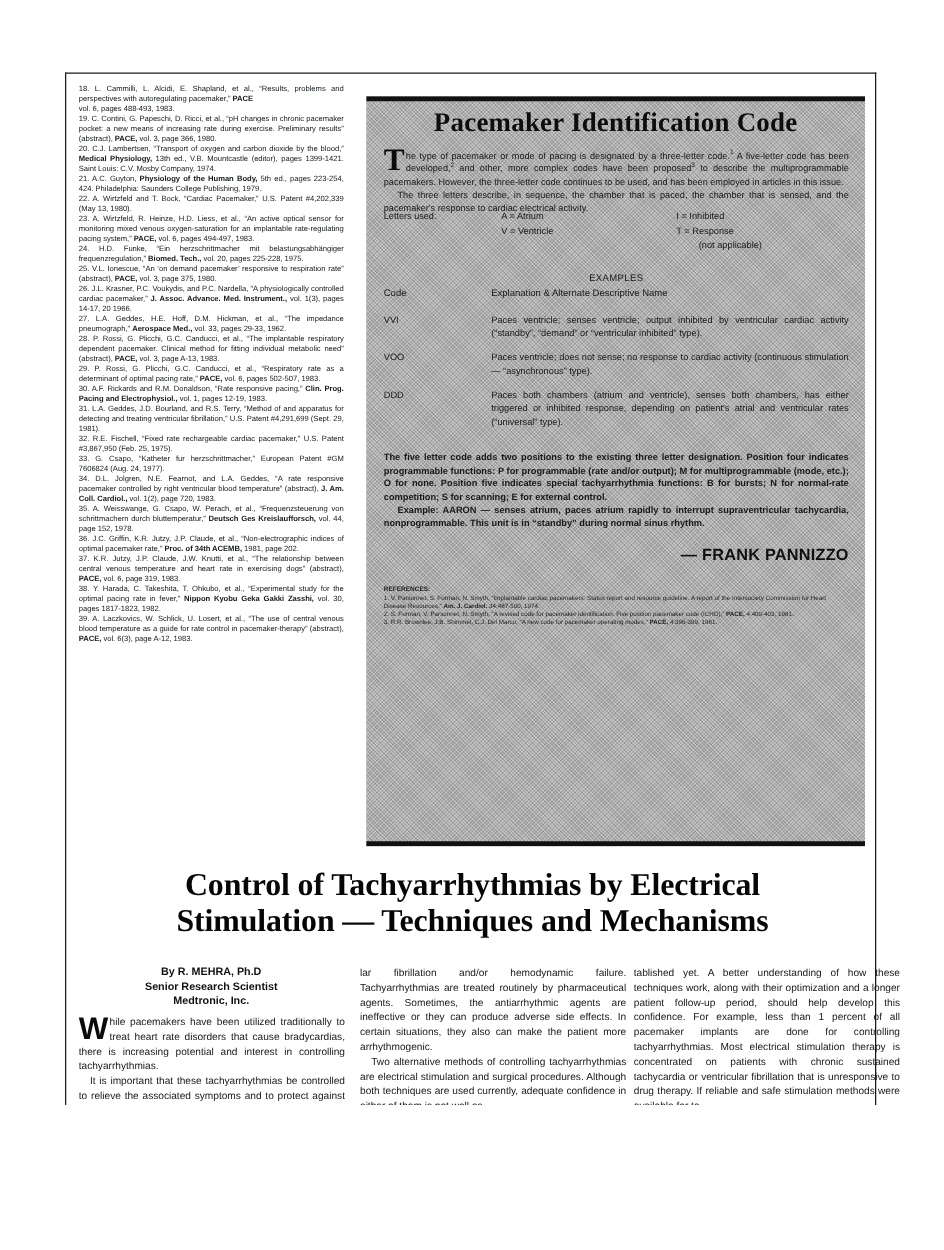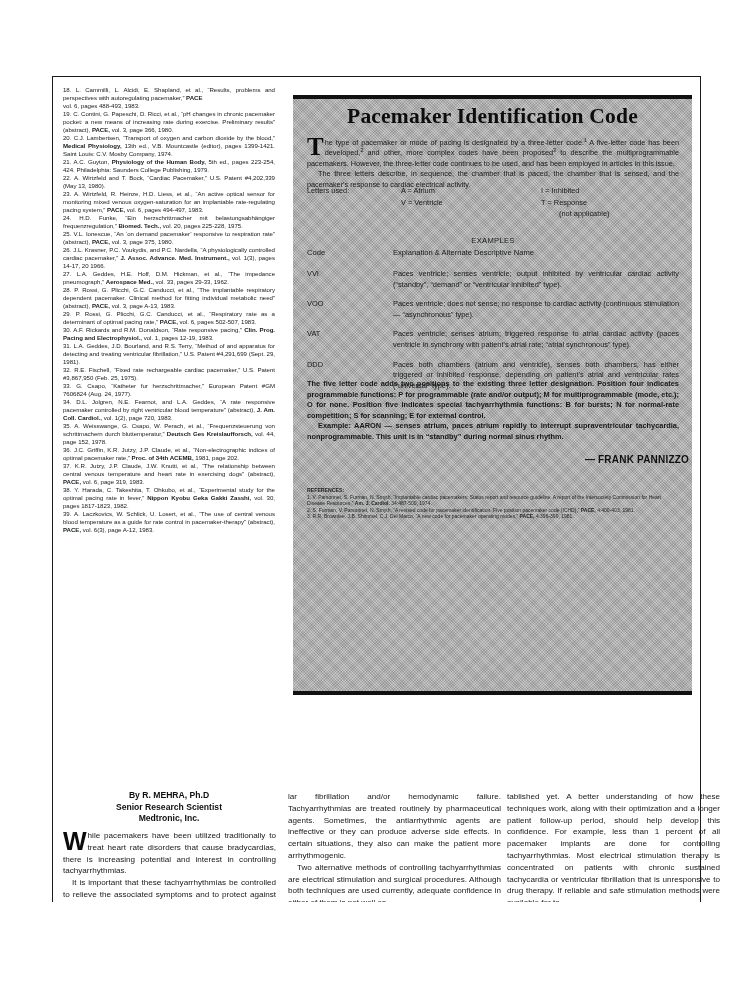--- a/index.html
+++ b/index.html
@@ -6,21 +6,20 @@
   body{
     width:755px;height:1000px;
     font-family:"Liberation Sans", sans-serif;
     color:#111;
     -webkit-font-smoothing:none;
   }
   .page{
     position:absolute;left:0;top:0;width:755px;height:884px;
     background:#ffffff;
     overflow:hidden;
-    margin-top:18px;
   }
   
   .frame-left{position:absolute;left:52px;top:58px;width:1px;height:875px;background:#1a1a1a;}
   .frame-right{position:absolute;left:700px;top:58px;width:1px;height:875px;background:#1a1a1a;}
   .frame-top{position:absolute;left:52px;top:58px;width:649px;height:1px;background:#1a1a1a;}
   .frame-bottom{position:absolute;left:52px;top:932px;width:649px;height:1px;background:#1a1a1a;}
 
   
   .refcol{
     position:absolute;left:63px;top:68px;width:212px;
@@ -86,22 +85,22 @@
   .ex-row{display:flex;margin-bottom:9px;}
   .ex-code{width:86px;flex:0 0 86px;}
   .ex-desc{flex:1;text-align:justify;}
 
   .box-tail{
     position:absolute;left:14px;top:284px;width:372px;
     font-size:7.4px;line-height:10.6px;color:#16181a;text-align:justify;font-weight:bold;
   }
   .box-tail p{margin:0;}
   .byline{
-    position:absolute;left:24px;top:359px;width:372px;text-align:right;
-    font-size:10px;font-weight:bold;color:#101010;letter-spacing:0.2px;
+    position:absolute;left:14px;top:359px;width:372px;text-align:right;
+    font-size:13px;font-weight:bold;color:#101010;letter-spacing:0.2px;
   }
   .boxrefs{
     position:absolute;left:14px;top:392px;width:372px;
     font-size:5.0px;line-height:6.6px;color:#1c1e20;
   }
   .boxrefs .rhead{font-weight:bold;font-size:5.2px;}
   .boxrefs p{margin:0;}
   .boxrefs b{font-weight:bold;}
 
   
@@ -224,24 +223,20 @@
     <div class="ex-table" id="ex-table">
         <div class="ex-row">
           <div class="ex-code">VVI</div>
           <div class="ex-desc">Paces ventricle; senses ventricle; output inhibited by ventricular cardiac activity (“standby”, “demand” or “ventricular inhibited” type).</div>
         </div>
         <div class="ex-row">
           <div class="ex-code">VOO</div>
           <div class="ex-desc">Paces ventricle; does not sense; no response to cardiac activity (continuous stimulation — “asynchronous” type).</div>
         </div>
         <div class="ex-row">
-          <div class="ex-code">VAT</div>
-          <div class="ex-desc">Paces ventricle; senses atrium; triggered response to atrial cardiac activity (paces ventricle in synchrony with patient's atrial rate; “atrial synchronous” type).</div>
-        </div>
-        <div class="ex-row">
           <div class="ex-code">DDD</div>
           <div class="ex-desc">Paces both chambers (atrium and ventricle), senses both chambers, has either triggered or inhibited response, depending on patient's atrial and ventricular rates (“universal” type).</div>
         </div>
       </div>
 
     <div class="box-tail">
       <p>The five letter code adds two positions to the existing three letter designation. Position four indicates programmable functions: P for programmable (rate and/or output); M for multiprogrammable (mode, etc.); O for none. Position five indicates special tachyarrhythmia functions: B for bursts; N for normal-rate competition; S for scanning; E for external control.</p>
       <p class="indent">Example: AARON — senses atrium, paces atrium rapidly to interrupt supraventricular tachycardia, nonprogrammable. This unit is in “standby” during normal sinus rhythm.</p>
     </div>
 
@@ -250,20 +245,24 @@
     <div class="boxrefs">
       <p class="rhead">REFERENCES:</p>
       <div id="boxrefs-list">
           <p>1. V. Parsonnet, S. Furman, N. Smyth, “Implantable cardiac pacemakers: Status report and resource guideline. A report of the Intersociety Commission for Heart Disease Resources,” <b>Am. J. Cardiol.</b> 34:487-500, 1974.</p>
           <p>2. S. Furman, V. Parsonnet, N. Smyth, “A revised code for pacemaker identification. Five position pacemaker code (ICHD),” <b>PACE,</b> 4:400-403, 1981.</p>
           <p>3. R.R. Brownlee, J.B. Shimmel, C.J. Del Marco, “A new code for pacemaker operating modes,” <b>PACE,</b> 4:396-399, 1981.</p>
         </div>
     </div>
   </div>
 
+  <div class="art-title">
+    <div>Control of Tachyarrhythmias by Electrical</div>
+    <div>Stimulation  — Techniques and Mechanisms</div>
+  </div>
 
   <div class="author">
     <div>By R. MEHRA, Ph.D</div>
     <div>Senior Research Scientist</div>
     <div>Medtronic, Inc.</div>
   </div>
 
   <div class="col c1">
     <p><span class="bigcap">W</span><span>hile pacemakers have been utilized traditionally to treat heart rate disorders that cause bradycardias, there is increasing potential and interest in controlling tachyarrhythmias.</span></p>
     <p class="p2">It is important that these tachyarrhythmias be controlled to relieve the associated symptoms and to protect against ventricu-</p>

